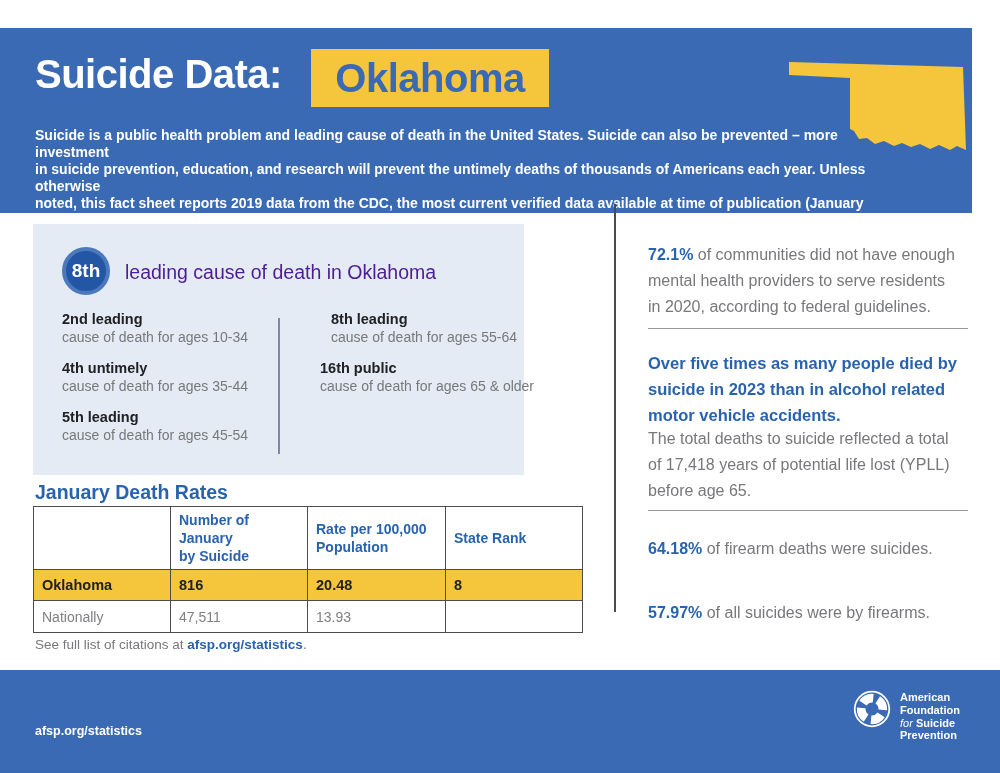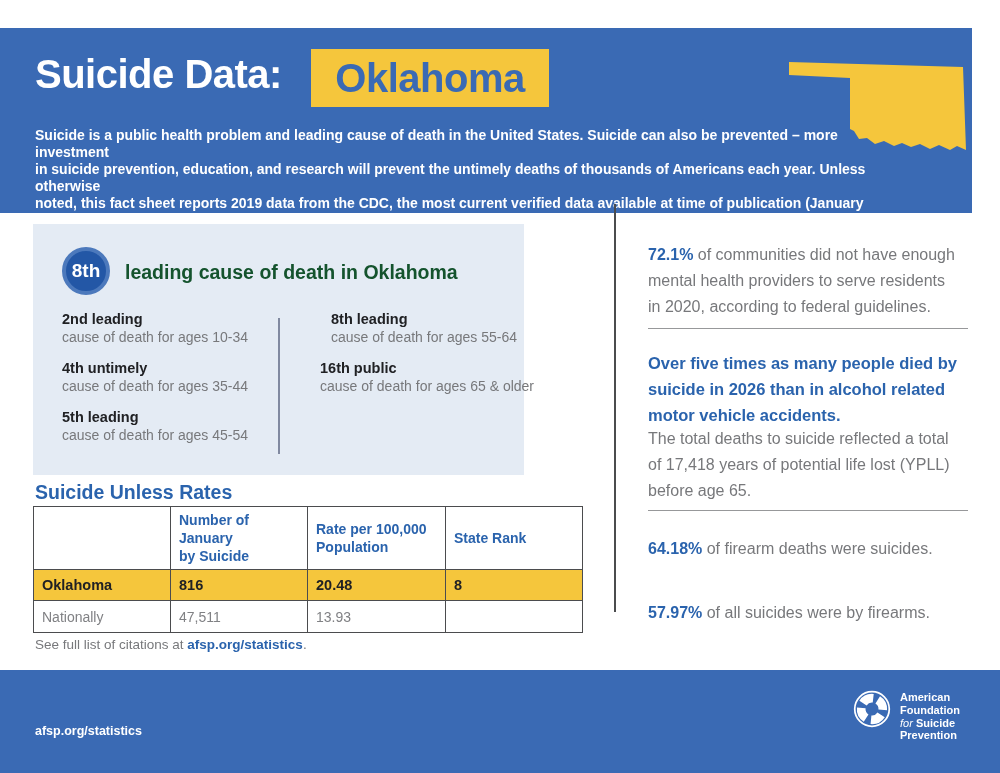--- a/index.html
+++ b/index.html
@@ -15,21 +15,21 @@
     display: flex; align-items: center; justify-content: center; }
   .state-chip span { color: #3A6AB4; font-size: 40px; font-weight: bold; letter-spacing: -0.5px; }
   .intro { position: absolute; left: 35px; top: 99px; width: 840px; color: #fff;
     font-size: 14px; font-weight: bold; line-height: 17px; white-space: pre-line; }
   .state-shape { position: absolute; left: 787px; top: 31px; width: 182px; height: 96px; }
   
   .panel { position: absolute; left: 33px; top: 206px; width: 491px; height: 251px; background: #E4EBF4; margin-top: 18px; }
   .badge { position: absolute; left: 29px; top: 23px; width: 48px; height: 48px; border-radius: 50%;
     background: #2357A6; border: 4px solid #4C79BC; display: flex; align-items: center; justify-content: center; }
   .badge span { color: #fff; font-size: 19px; font-weight: bold; }
-  .panel-title { position: absolute; left: 92px; top: 37px; color: #14532d; font-size: 19.5px; font-weight: bold; }
+  .panel-title { position: absolute; left: 92px; top: 37px; color: #4c1d95; font-size: 19.5px; font-weight: normal; }
   .panel-rule { position: absolute; left: 245px; top: 94px; width: 1.5px; height: 136px; background: #8089A0; }
   .cause-item { position: absolute; width: 215px; }
   .cause-item .rank { color: #202124; font-size: 14.5px; font-weight: bold; line-height: 18px; }
   .cause-item .desc { color: #77787B; font-size: 14px; line-height: 19px; }
   .ci-l0 { left: 29px; top: 86px; } .ci-l1 { left: 29px; top: 135px; } .ci-l2 { left: 29px; top: 184px; }
   .ci-r0 { left: 298px; top: 86px; } .ci-r1 { left: 287px; top: 135px; }
   
   .rates-title { position: absolute; left: 35px; top: 481px; color: #2A63AD; font-size: 19.5px; font-weight: bold; }
   .rates-table { position: absolute; left: 33px; top: 506px; border-collapse: collapse; table-layout: fixed; }
   .rates-table td, .rates-table th { border: 1px solid #4B4C4E; padding: 4px 8px; text-align: left; vertical-align: middle; }
@@ -94,21 +94,21 @@
     <div class="cause-item ci-r0">
       <div class="rank">8th leading</div>
       <div class="desc">cause of death for ages 55-64</div>
     </div>
     <div class="cause-item ci-r1">
       <div class="rank">16th public</div>
       <div class="desc">cause of death for ages 65 &amp; older</div>
     </div>
   </section>
 
-  <h2 class="rates-title">Suicide Unless Rates</h2>
+  <h2 class="rates-title">January Death Rates</h2>
   <table class="rates-table">
     <colgroup>
         <col style="width:137px">
         <col style="width:137px">
         <col style="width:138px">
         <col style="width:137px">
       </colgroup>
     <tbody>
         <tr>
       <th></th>
@@ -137,21 +137,21 @@
 
   <div class="vdivider"></div>
 
   <p class="stat s1"><span class="b">72.1%</span><span> of communities did not have enough
 mental health providers to serve residents
 in 2020, according to federal guidelines.</span></p>
 
   <div class="hr hr1"></div>
 
   <p class="stat-blue sb">Over five times as many people died by
-suicide in 2026 than in alcohol related
+suicide in 2023 than in alcohol related
 motor vehicle accidents.</p>
 
   <p class="stat s2">The total deaths to suicide reflected a total
 of 17,418 years of potential life lost (YPLL)
 before age 65.</p>
 
   <div class="hr hr2"></div>
 
   <p class="stat s3"><span class="b">64.18%</span><span> of firearm deaths were suicides.</span></p>
 

